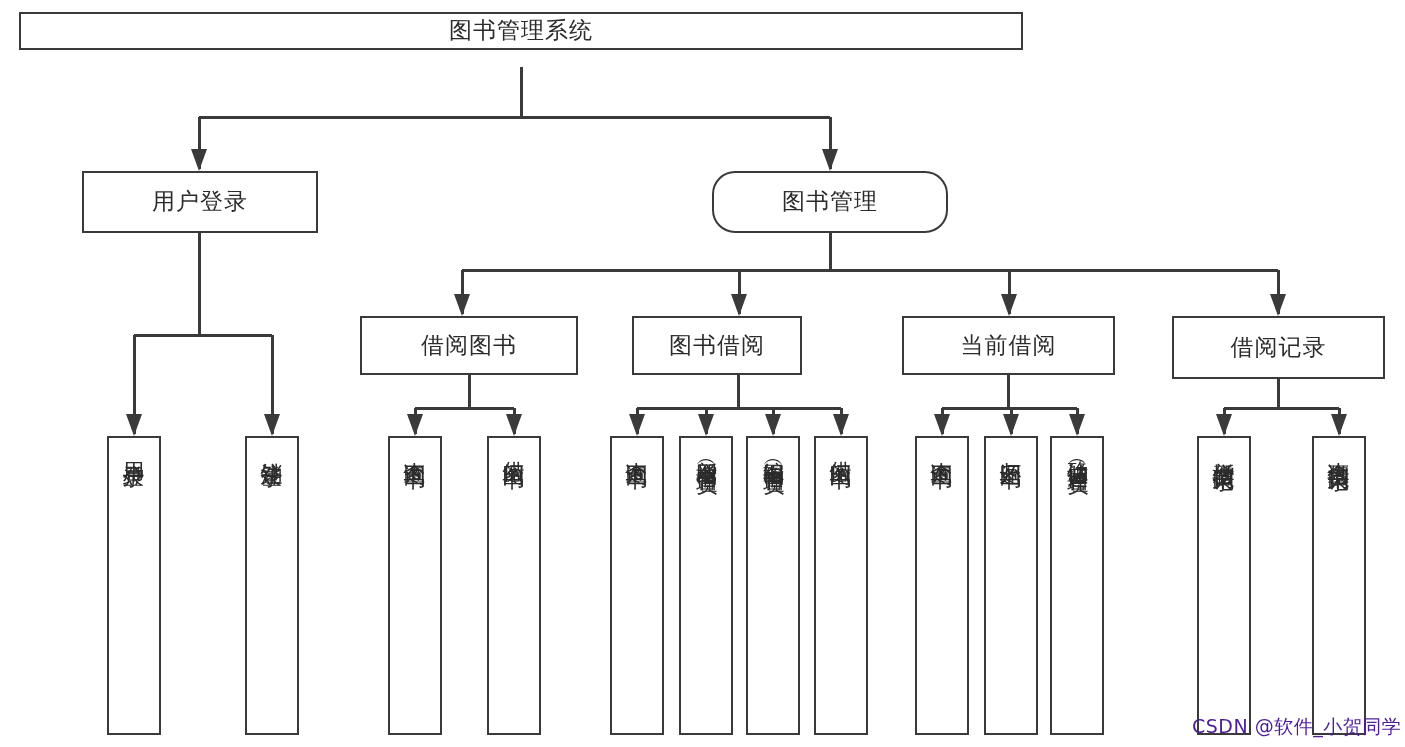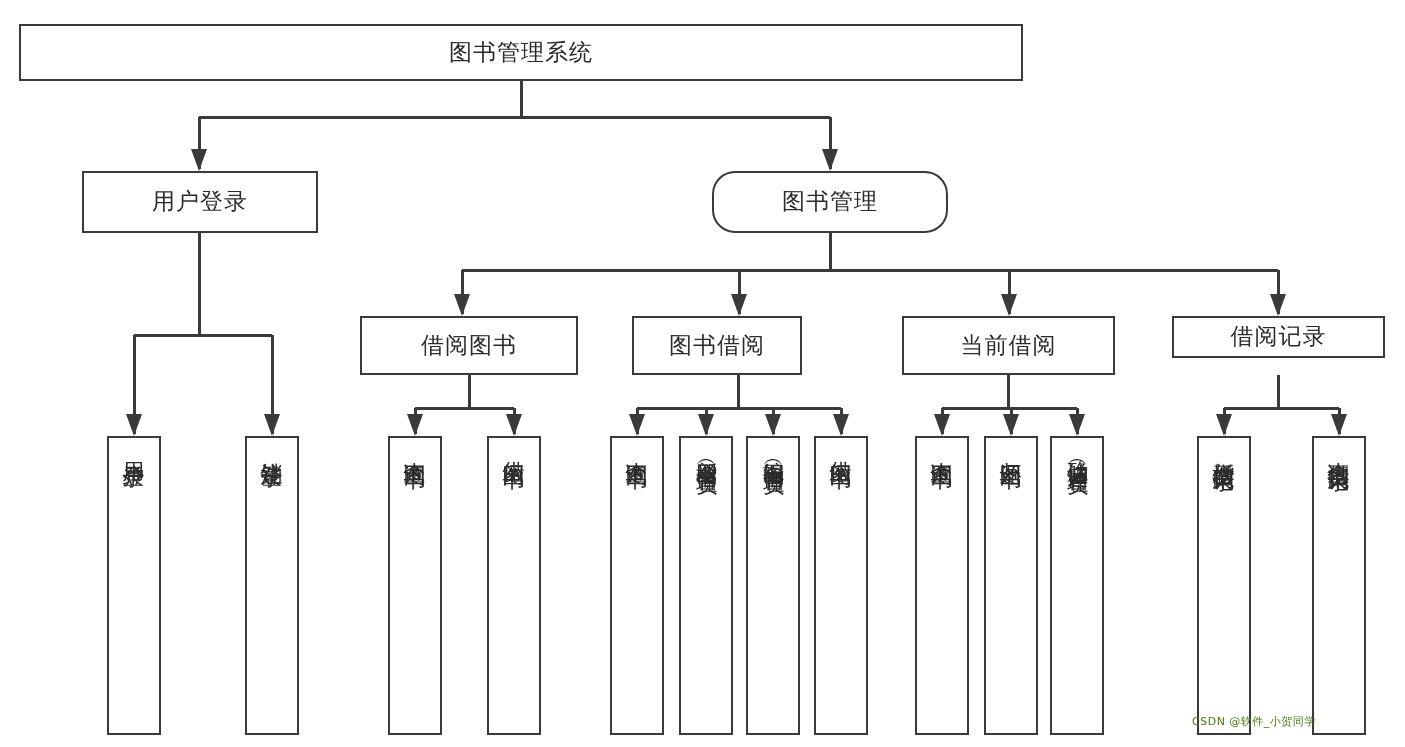--- a/index.html
+++ b/index.html
@@ -53,22 +53,22 @@
     letter-spacing: 2px;
     color: #2b2b2b;
     white-space: nowrap;
   }
   .vlabel-tall {
     font-size: 21px;
     line-height: 1.3;
   }
   .watermark {
     position: absolute;
-    font-size: 11px;
-    color: #4d7c0f;
+    font-size: 19px;
+    color: #4c1d95;
     letter-spacing: 0.5px;
     white-space: nowrap;
     user-select: none;
   }
 </style>
 </head>
 <body>
 
 <div id="canvas">
   <svg id="edges" viewBox="0 0 1405 747" xmlns="http://www.w3.org/2000/svg">
@@ -119,39 +119,39 @@
       <line x1="1077" y1="408" x2="1077" y2="434" stroke="#3a3a3a" stroke-width="3" shape-rendering="crispEdges"></line>
       <polygon points="1069,414 1085,414 1077,436" fill="#3a3a3a"></polygon>
       <line x1="1278" y1="375" x2="1278" y2="408" stroke="#3a3a3a" stroke-width="3" shape-rendering="crispEdges"></line>
       <line x1="1224" y1="408" x2="1339" y2="408" stroke="#3a3a3a" stroke-width="3" shape-rendering="crispEdges"></line>
       <line x1="1224" y1="408" x2="1224" y2="434" stroke="#3a3a3a" stroke-width="3" shape-rendering="crispEdges"></line>
       <polygon points="1216,414 1232,414 1224,436" fill="#3a3a3a"></polygon>
       <line x1="1339" y1="408" x2="1339" y2="434" stroke="#3a3a3a" stroke-width="3" shape-rendering="crispEdges"></line>
       <polygon points="1331,414 1347,414 1339,436" fill="#3a3a3a"></polygon>
     </svg>
   <div id="nodes-layer">
-      <div class="node" style="left: 19px; top: 12px; width: 1004px; height: 57px; margin-top: 12px;">
+      <div class="node" style="left: 19px; top: 12px; width: 1004px; height: 38px;">
         <span class="node-h">图书管理系统</span>
       </div>
       <div class="node" style="left: 82px; top: 171px; width: 236px; height: 62px;">
         <span class="node-h">用户登录</span>
       </div>
       <div class="node" style="left: 712px; top: 171px; width: 236px; height: 62px; border-radius: 23px;">
         <span class="node-h">图书管理</span>
       </div>
       <div class="node" style="left: 360px; top: 316px; width: 218px; height: 59px;">
         <span class="node-h">借阅图书</span>
       </div>
       <div class="node" style="left: 632px; top: 316px; width: 170px; height: 59px;">
         <span class="node-h">图书借阅</span>
       </div>
       <div class="node" style="left: 902px; top: 316px; width: 213px; height: 59px;">
         <span class="node-h">当前借阅</span>
       </div>
-      <div class="node" style="left: 1172px; top: 316px; width: 213px; height: 42px;">
+      <div class="node" style="left: 1172px; top: 316px; width: 213px; height: 63px;">
         <span class="node-h">借阅记录</span>
       </div>
       <div class="node node-v" style="left: 107px; top: 436px; width: 54px; height: 299px;">
         <span class="vlabel">用户登录</span>
       </div>
       <div class="node node-v" style="left: 245px; top: 436px; width: 54px; height: 299px;">
         <span class="vlabel">注销登录</span>
       </div>
       <div class="node node-v" style="left: 388px; top: 436px; width: 54px; height: 299px;">
         <span class="vlabel">查询图书</span>

